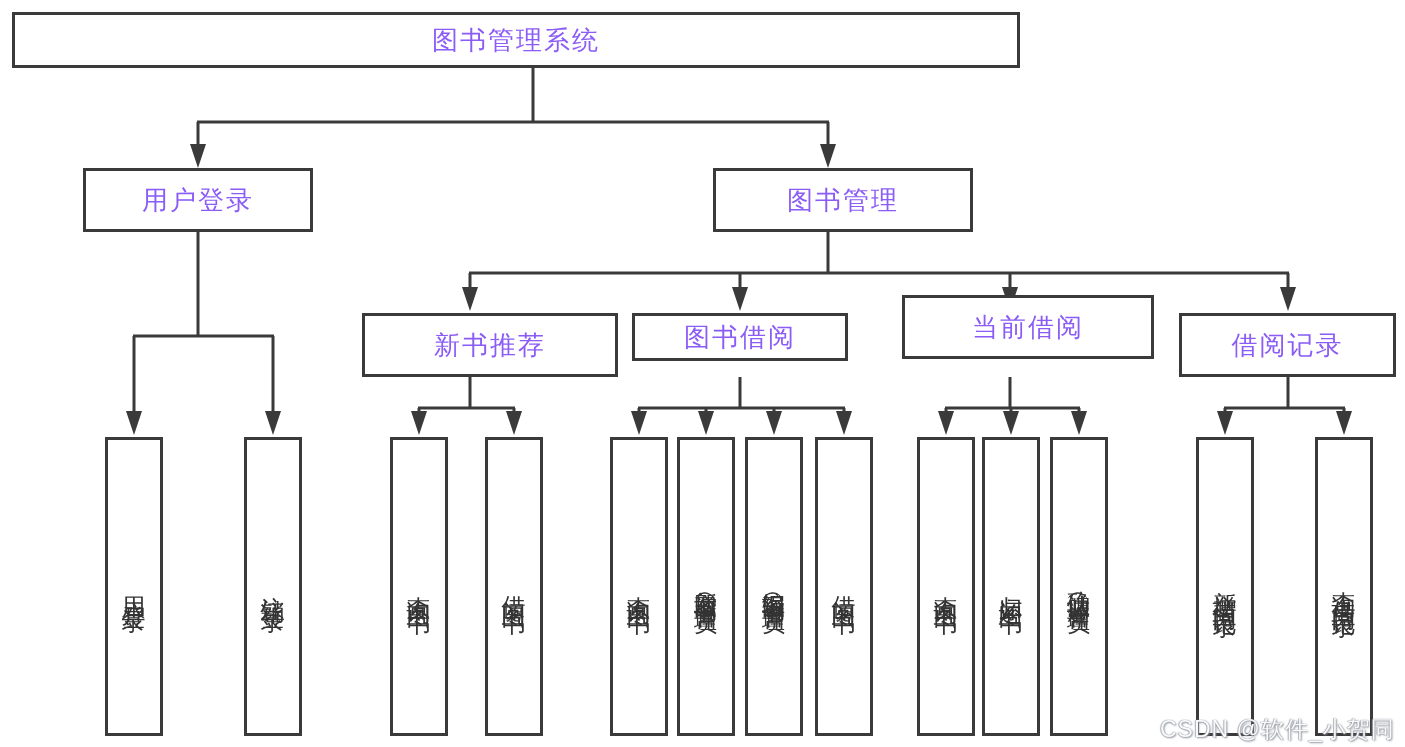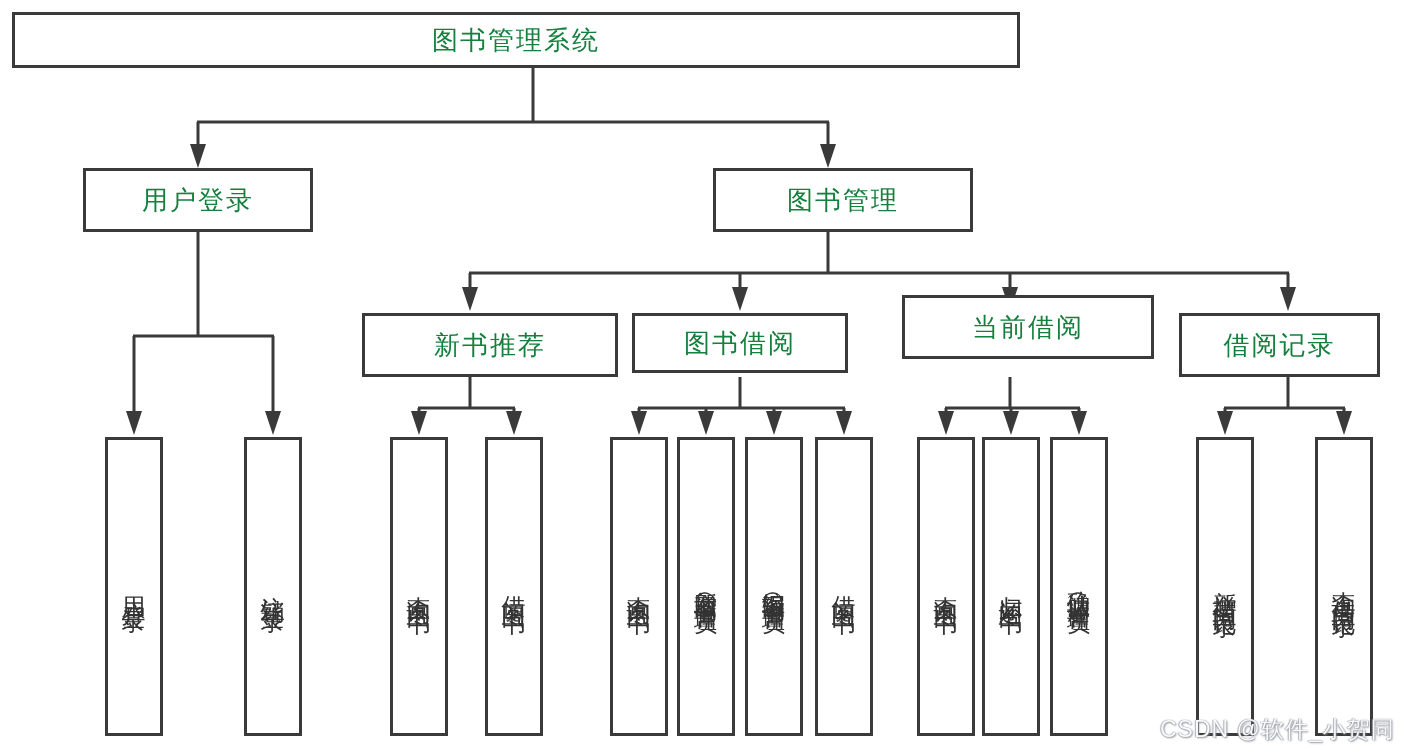--- a/index.html
+++ b/index.html
@@ -5,21 +5,21 @@
   html,body{margin:0;padding:0;background:#fff;}
   #stage{
     position:relative;width:1405px;height:747px;background:#ffffff;overflow:hidden;
     font-family:"Liberation Sans",sans-serif;
   }
   #connectors{position:absolute;left:0;top:0;z-index:1;}
   .hbox{
     position:absolute;box-sizing:border-box;z-index:2;
     border:3px solid #3a3a3a;background:#ffffff;
     display:flex;align-items:center;justify-content:center;
-    font-size:26px;color:#15803d;letter-spacing:2px;
+    font-size:26px;color:#8b5cf6;letter-spacing:2px;
   }
   .vbox{
     position:absolute;box-sizing:border-box;z-index:2;
     border:3px solid #3a3a3a;background:#ffffff;
     display:flex;align-items:center;justify-content:center;
     color:#333333;
   }
   .vtext{
     writing-mode:vertical-rl;text-orientation:mixed;
     font-size:24px;line-height:1.05;letter-spacing:5px;
@@ -103,27 +103,27 @@
   <div class="hbox" style="left:83px;top:168px;width:230px;height:64px">
     <span>用户登录</span>
   </div>
   <div class="hbox" style="left:713px;top:168px;width:260px;height:64px">
     <span>图书管理</span>
   </div>
 
   <div class="hbox" style="left:362px;top:313px;width:256px;height:64px">
     <span>新书推荐</span>
   </div>
-  <div class="hbox" style="left:632px;top:313px;width:216px;height:60px">
+  <div class="hbox" style="left:632px;top:313px;width:216px;height:48px">
     <span>图书借阅</span>
   </div>
   <div class="hbox" style="left:902px;top:295px;width:252px;height:64px">
     <span>当前借阅</span>
   </div>
-  <div class="hbox" style="left:1179px;top:313px;width:201px;height:64px">
+  <div class="hbox" style="left:1179px;top:313px;width:217px;height:64px">
     <span>借阅记录</span>
   </div>
 
   <div class="vbox" style="left:105px;top:437px;width:58px;height:299px">
     <span class="vtext">用户登录</span>
   </div>
   <div class="vbox" style="left:244px;top:437px;width:58px;height:299px">
     <span class="vtext">注销登录</span>
   </div>
 

